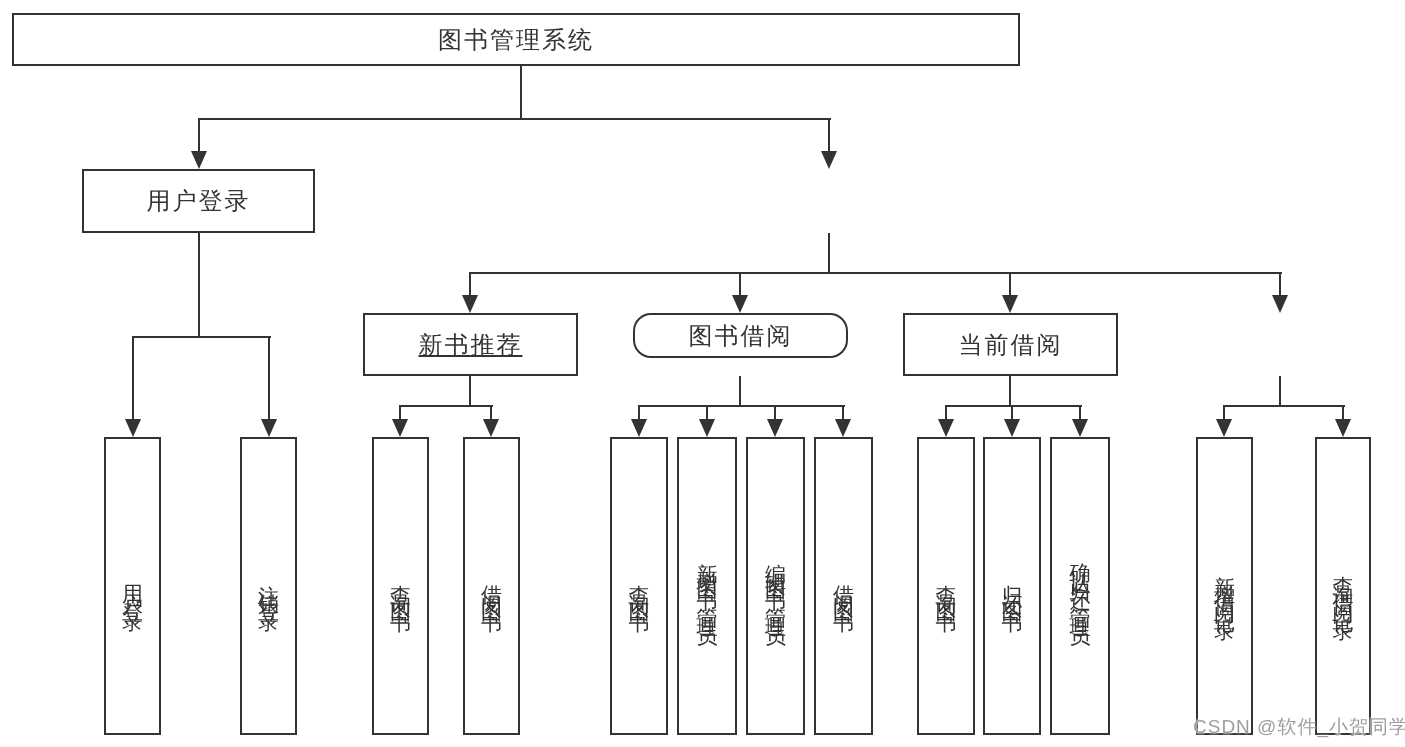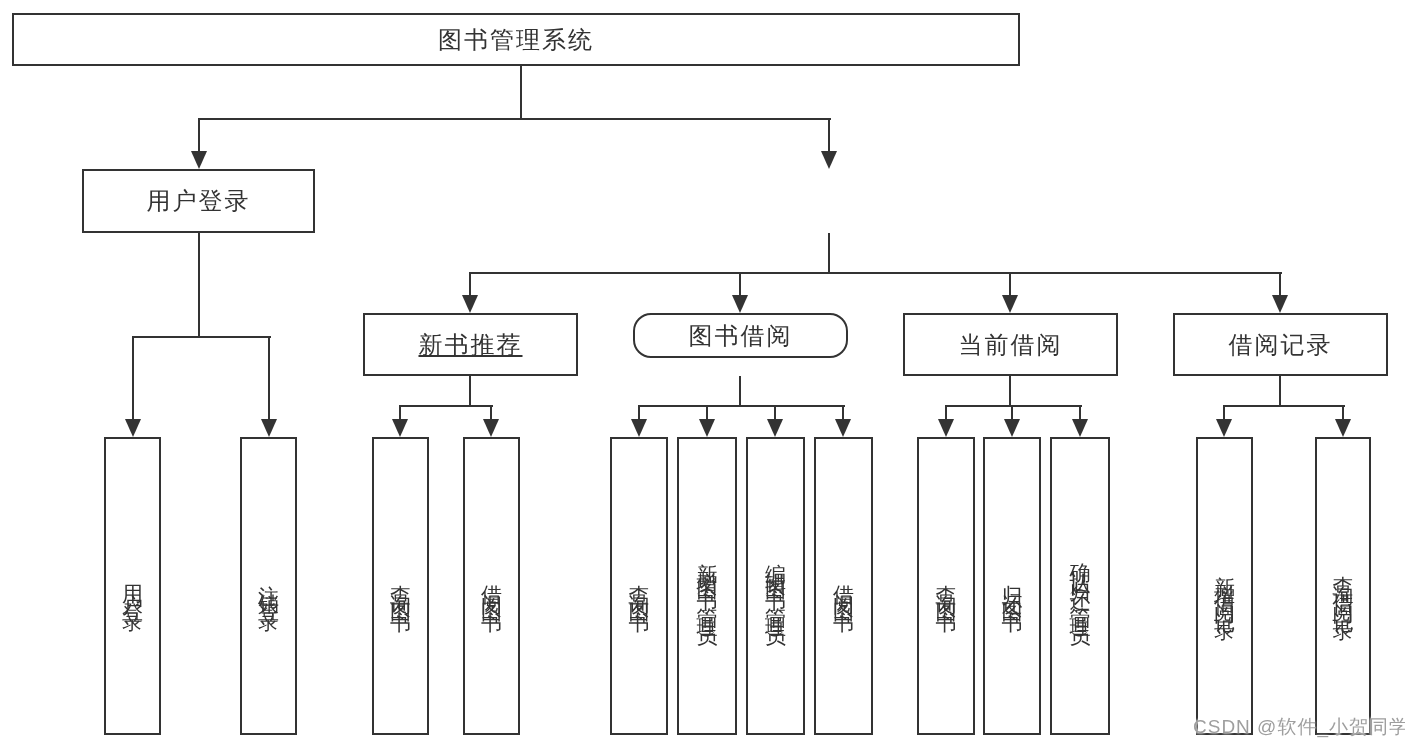--- a/index.html
+++ b/index.html
@@ -66,21 +66,20 @@
 
   <div class="node" style="left:82px;top:169px;width:233px;height:64px;">用户登录</div>
 
 
   <div class="node" style="left:363px;top:313px;width:215px;height:63px;text-decoration:underline;">新书推荐</div>
 
   <div class="node" style="left:633px;top:313px;width:215px;height:45px;border-radius:18px;">图书借阅</div>
 
   <div class="node" style="left:903px;top:313px;width:215px;height:63px;font-family:Liberation Mono, monospace;">当前借阅</div>
 
-  <div class="node" style="left:1173px;top:313px;width:215px;height:63px;">借阅记录</div>
 
   <div class="leaf" style="left:104px;width:57px;">用户登录</div>
   <div class="leaf" style="left:240px;width:57px;">注销登录</div>
 
   <div class="leaf" style="left:372px;width:57px;">查询图书</div>
   <div class="leaf" style="left:463px;width:57px;">借阅图书</div>
 
   <div class="leaf" style="left:610px;width:58px;">查询图书</div>
   <div class="leaf" style="left:677px;width:60px;">新增图书（管理员）</div>
   <div class="leaf" style="left:746px;width:59px;">编辑图书（管理员）</div>

